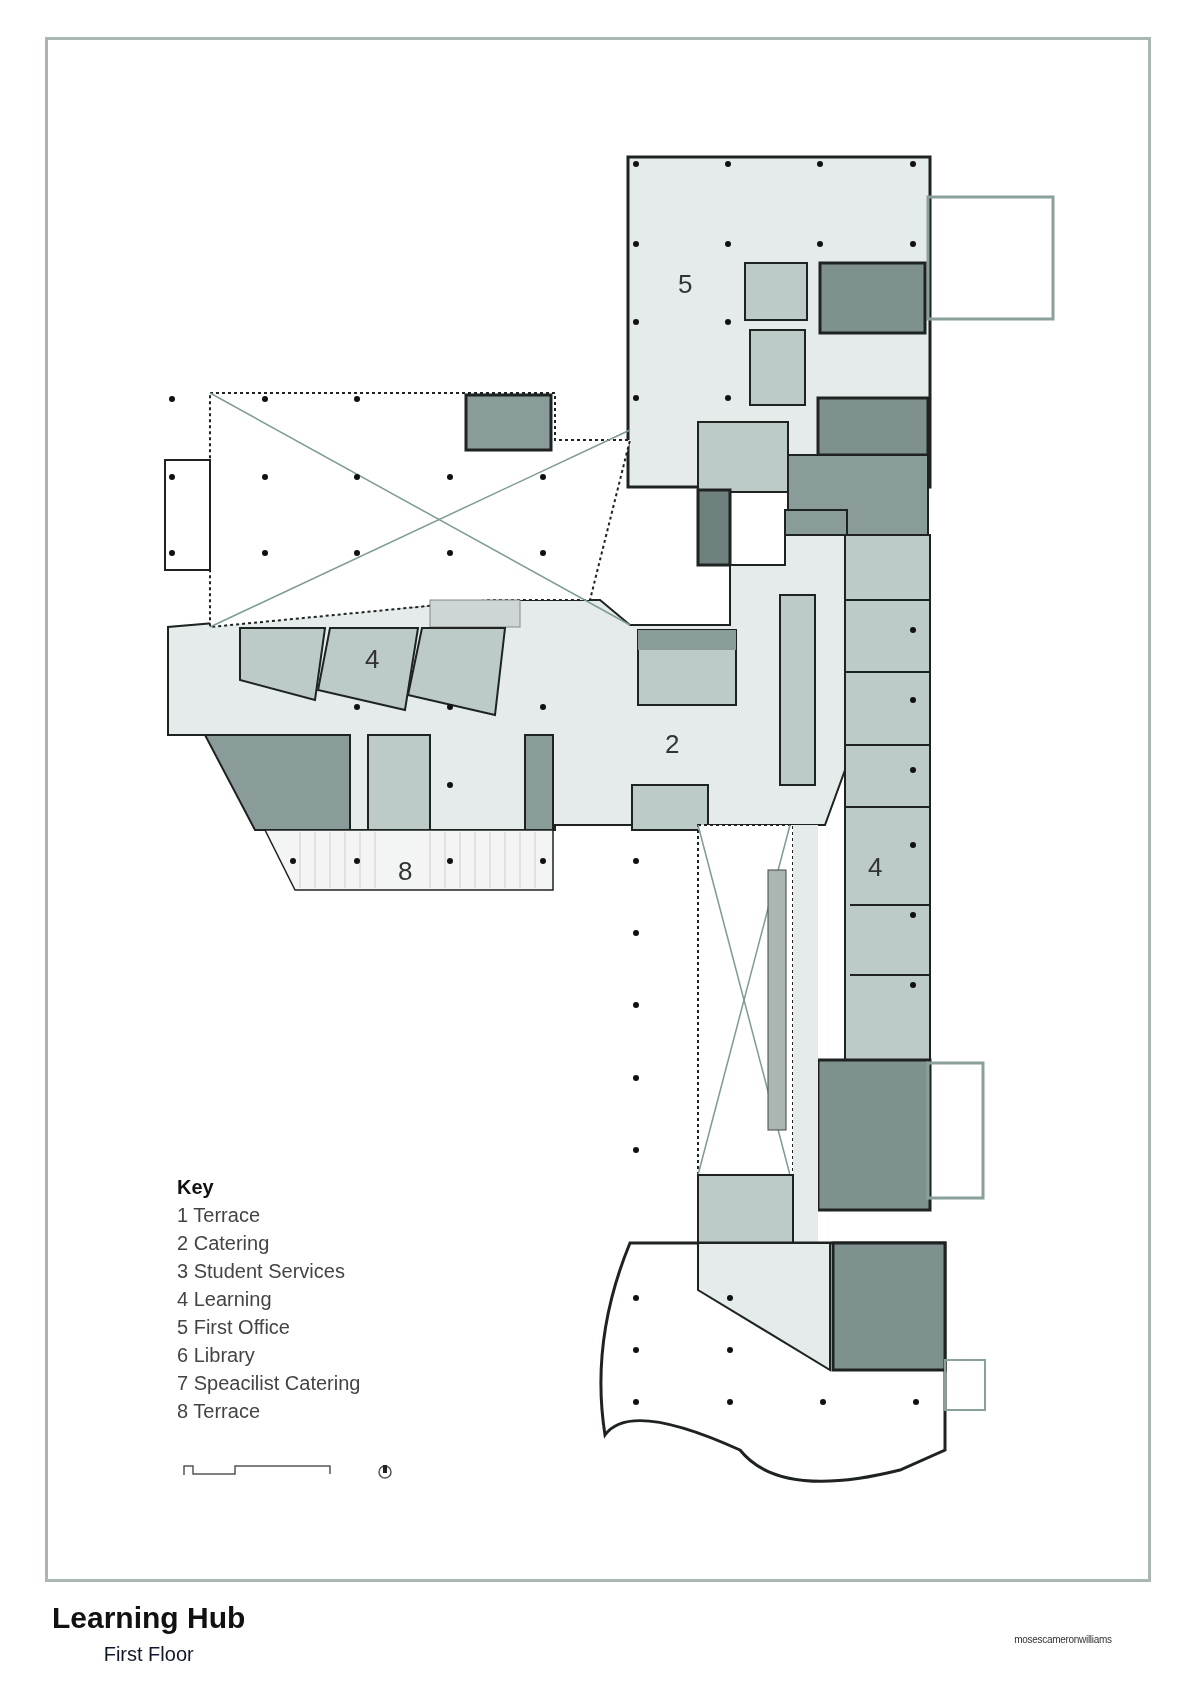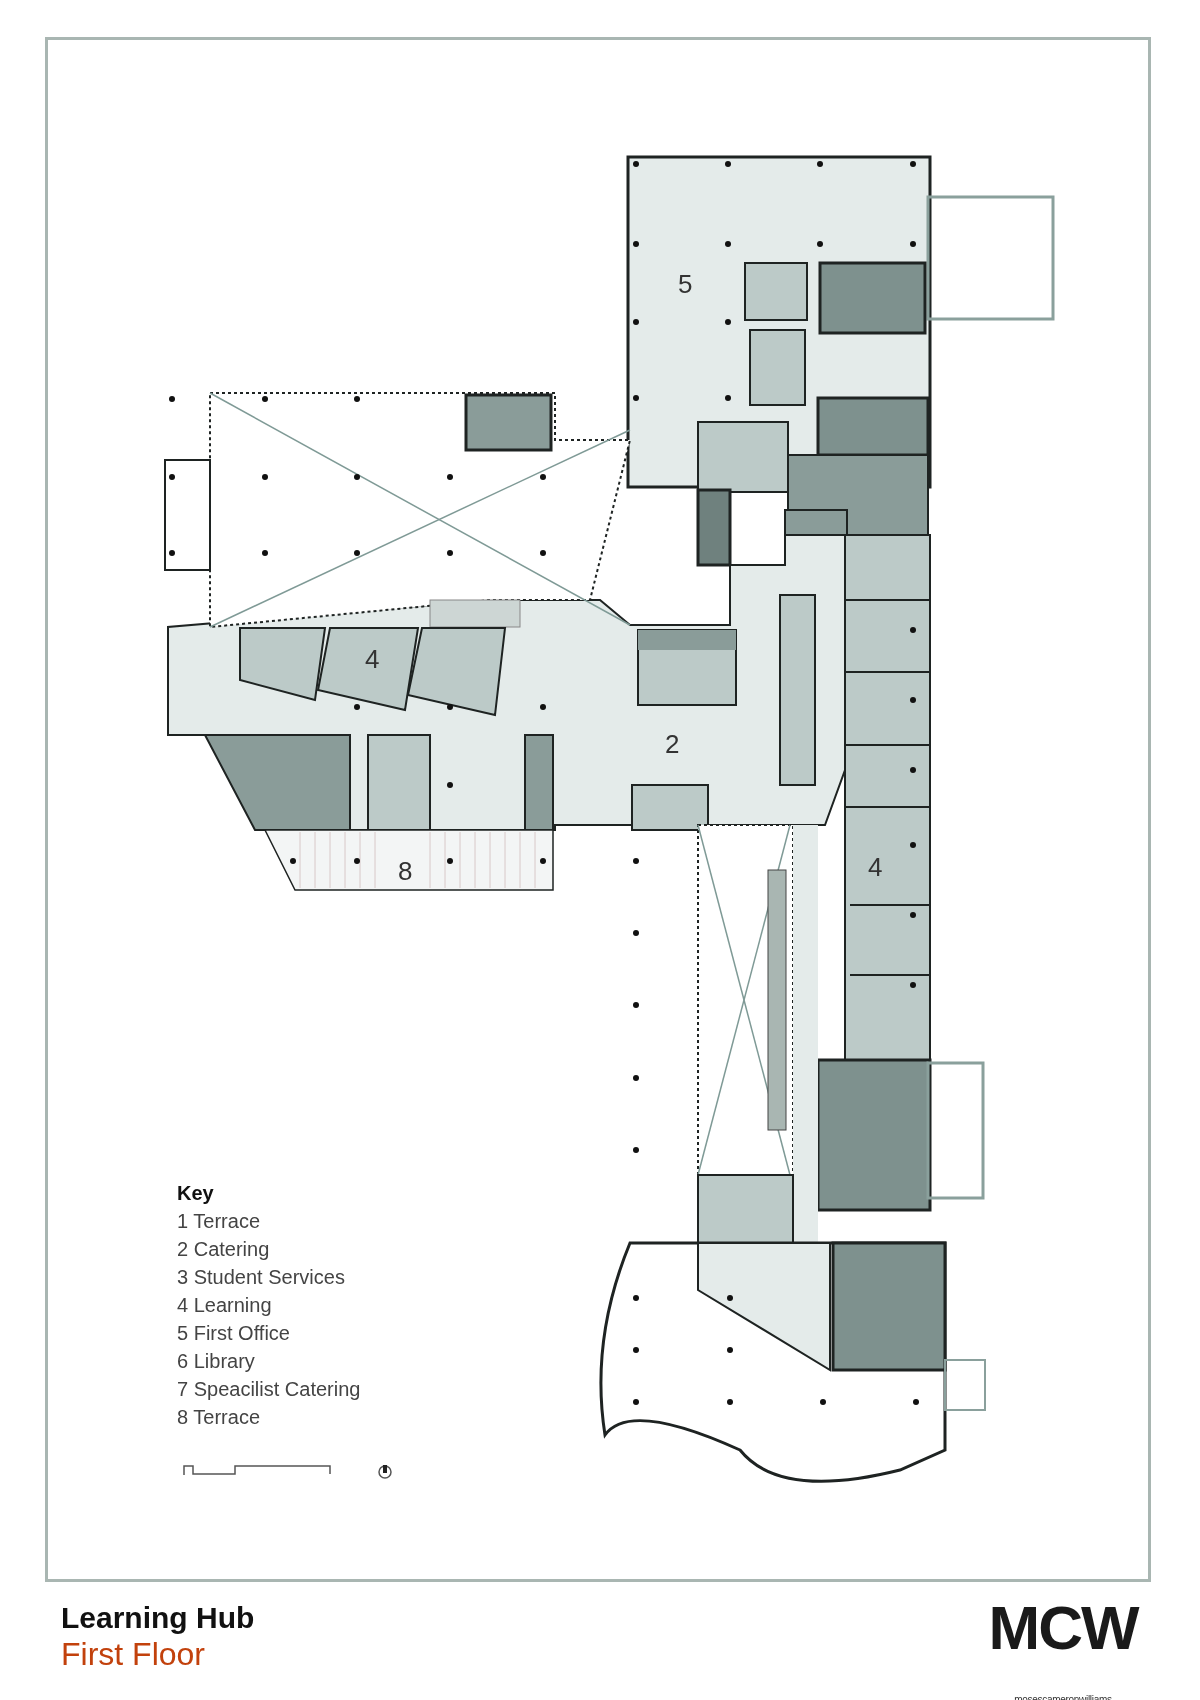--- a/index.html
+++ b/index.html
@@ -1,24 +1,24 @@
 <!DOCTYPE html>
 <html><head>
 <meta charset="utf-8">
 <style>
   html, body { margin: 0; padding: 0; background: #ffffff; }
   body { width: 1200px; height: 1700px; position: relative; overflow: hidden; font-family: "Liberation Sans", sans-serif; }
   .frame { position: absolute; left: 45px; top: 37px; width: 1106px; height: 1545px; border: 3px solid #a9b6b2; box-sizing: border-box; background: #fff; }
   svg.plan { position: absolute; left: 0; top: 0; width: 1200px; height: 1700px; }
   .room-label { font-family: "Liberation Sans", sans-serif; font-size: 26px; fill: #333; }
   .key { position: absolute; left: 177px; top: 1173px; color: #444; font-size: 20px; line-height: 28px; }
-  .key-title { font-weight: bold; color: #111; font-size: 20px; margin-top: 6px; }
-  .title-block { position: absolute; left: 61px; top: 1600px; }
+  .key-title { font-weight: bold; color: #111; font-size: 20px; }
+  .title-block { position: absolute; left: 52px; top: 1600px; text-align: center; }
   .title { font-weight: bold; font-size: 30px; color: #111; line-height: 36px; }
-  .subtitle { font-size: 32px; color: #c2410c; line-height: 36px; }
+  .subtitle { font-size: 20px; color: #0f172a; line-height: 36px; }
   .logo { position: absolute; left: 975px; top: 1598px; width: 176px; text-align: center; }
   .logo-mark { font-weight: bold; font-size: 62px; letter-spacing: -2px; color: #1a1a1a; line-height: 60px; }
   .logo-sub { font-size: 10px; color: #333; letter-spacing: -0.3px; margin-top: 36px; }
 </style>
 </head>
 <body>
 
 <div class="frame"></div>
 
 <svg class="plan" viewBox="0 0 1200 1700" xmlns="http://www.w3.org/2000/svg">
@@ -196,15 +196,14 @@
   <div><span>7</span> <span>Speacilist Catering</span></div>
   <div><span>8</span> <span>Terrace</span></div>
 </div>
 
 <div class="title-block">
   <div class="title">Learning Hub</div>
   <div class="subtitle">First Floor</div>
 </div>
 
 <div class="logo">
-  <div class="logo-mark">MCW</div>
   <div class="logo-sub">mosescameronwilliams</div>
 </div>
 
 </body></html>

